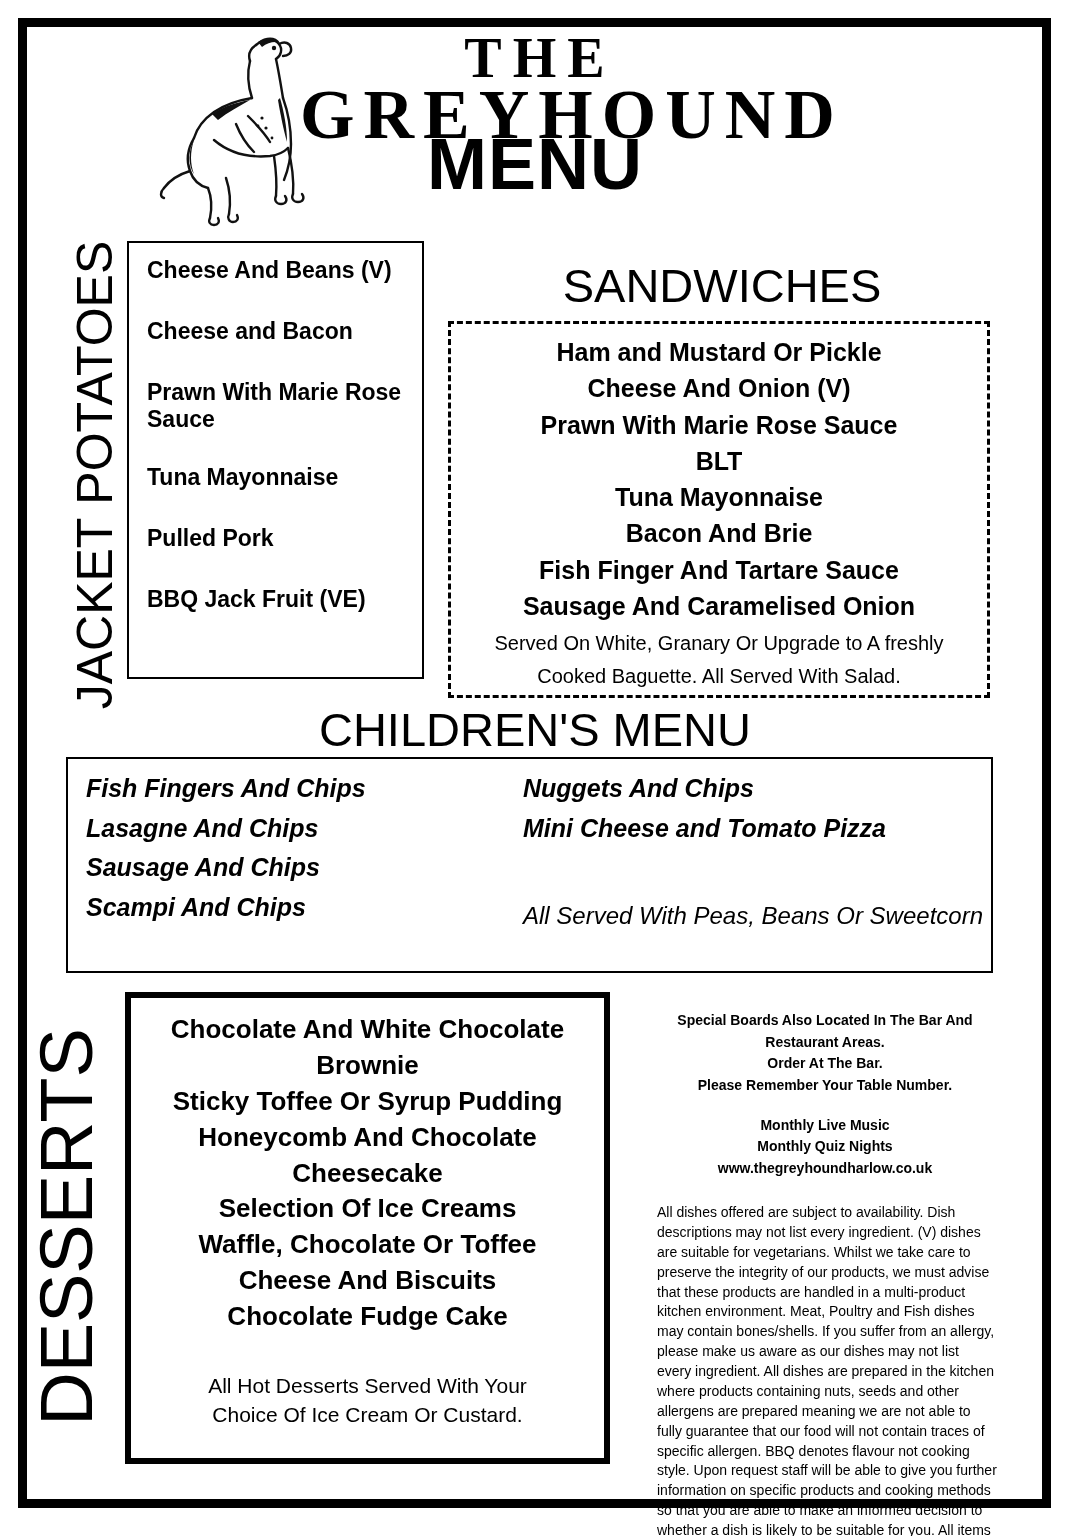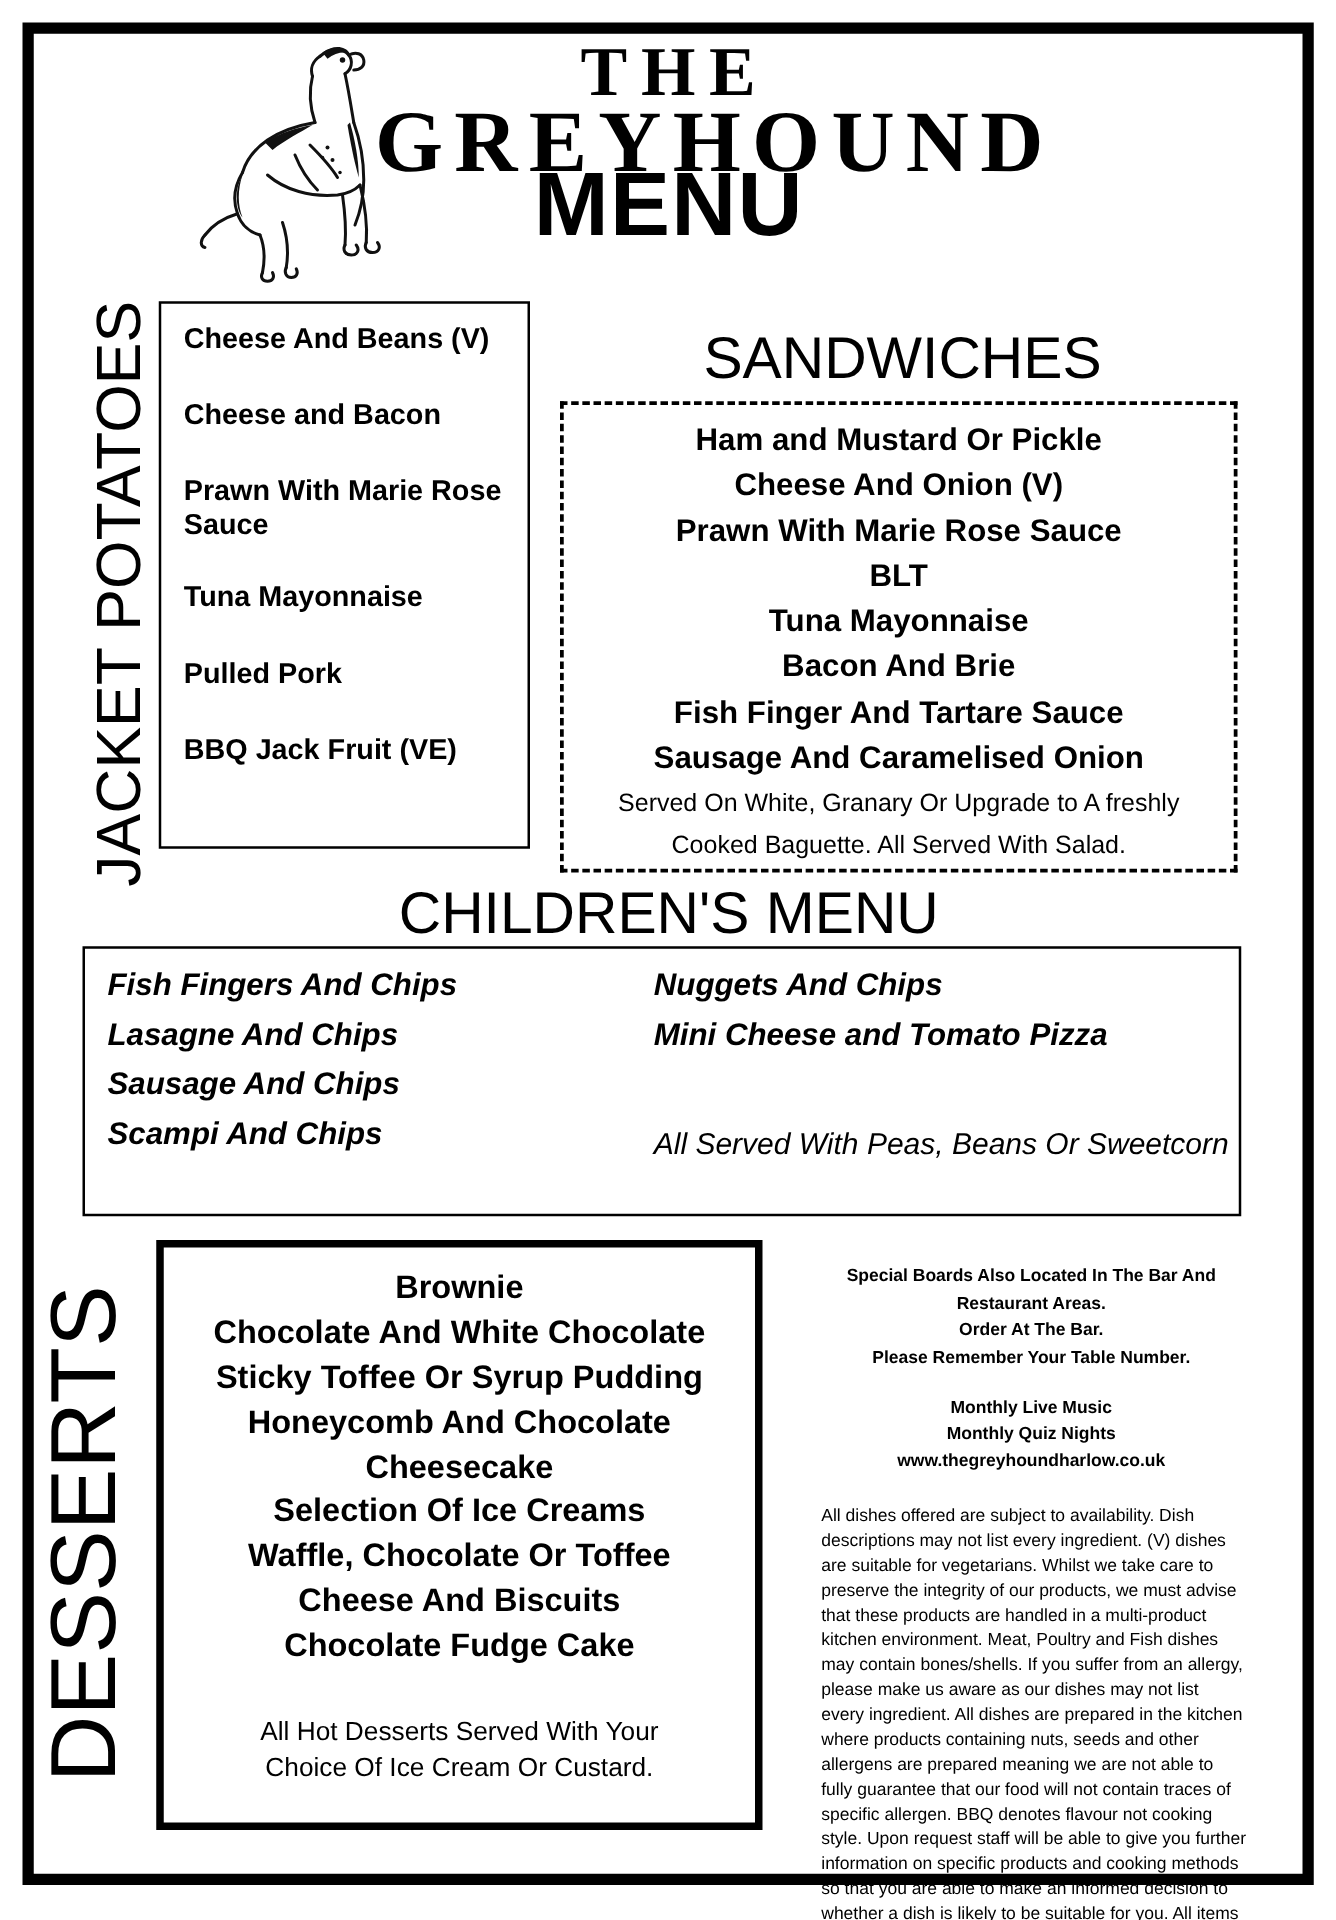--- a/index.html
+++ b/index.html
@@ -352,22 +352,22 @@
     </div>
     <div id="kids-col-right">
       <div class="kid-item">Nuggets And Chips</div>
       <div class="kid-item">Mini Cheese and Tomato Pizza</div>
     </div>
     <div id="kids-note">All Served With Peas, Beans Or Sweetcorn</div>
   </div>
 
   <div id="desserts-label">DESSERTS</div>
   <div id="desserts-box">
+    <div class="ds-item">Chocolate And White Chocolate</div>
     <div class="ds-item">Brownie</div>
-    <div class="ds-item">Chocolate And White Chocolate</div>
     <div class="ds-item">Sticky Toffee Or Syrup Pudding</div>
     <div class="ds-item">Honeycomb And Chocolate</div>
     <div class="ds-item">Cheesecake</div>
     <div class="ds-item">Selection Of Ice Creams</div>
     <div class="ds-item">Waffle, Chocolate Or Toffee</div>
     <div class="ds-item">Cheese And Biscuits</div>
     <div class="ds-item">Chocolate Fudge Cake</div>
     <div id="desserts-note">
       <div>All Hot Desserts Served With Your</div>
       <div>Choice Of Ice Cream Or Custard.</div>

